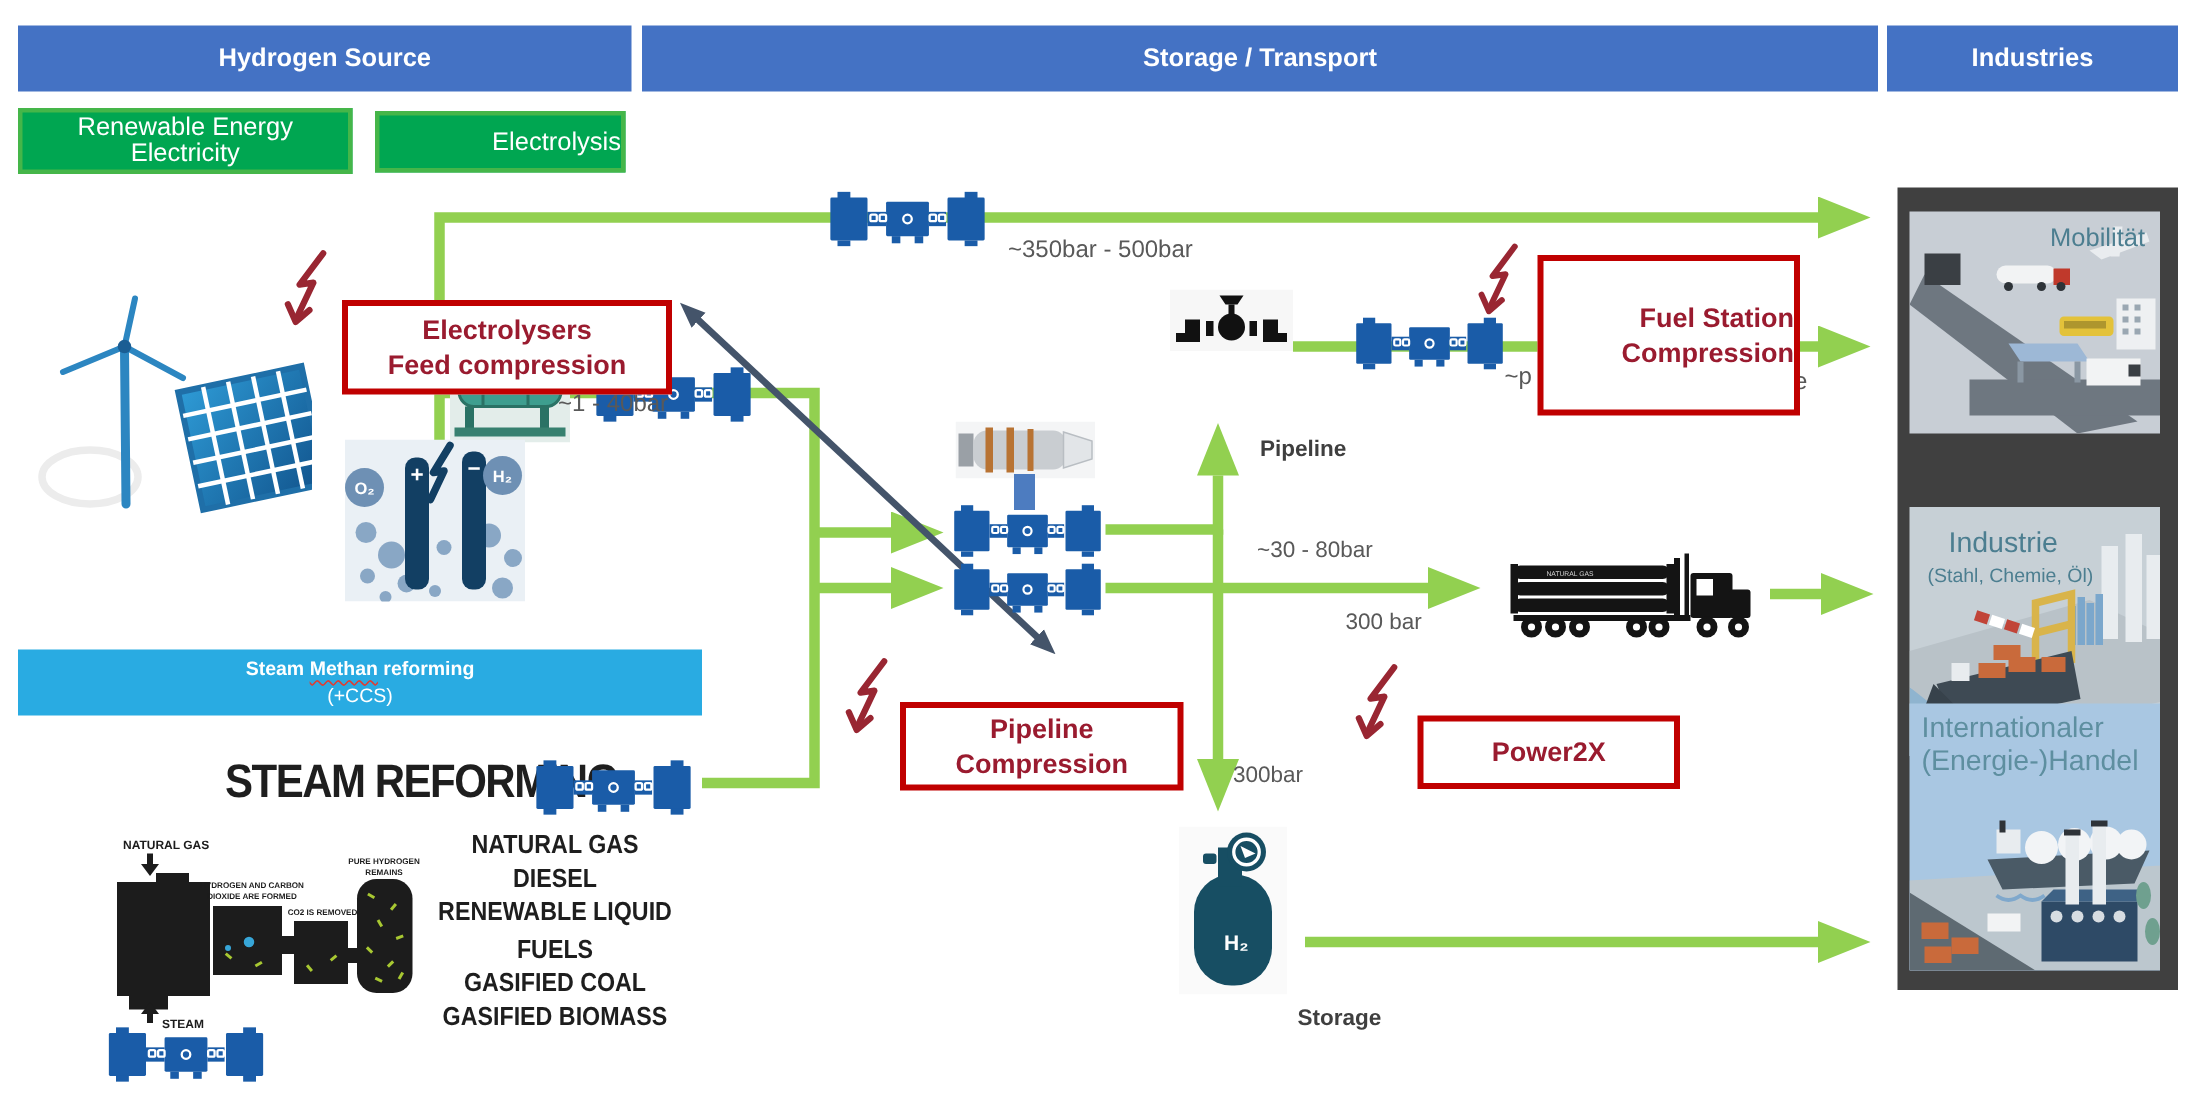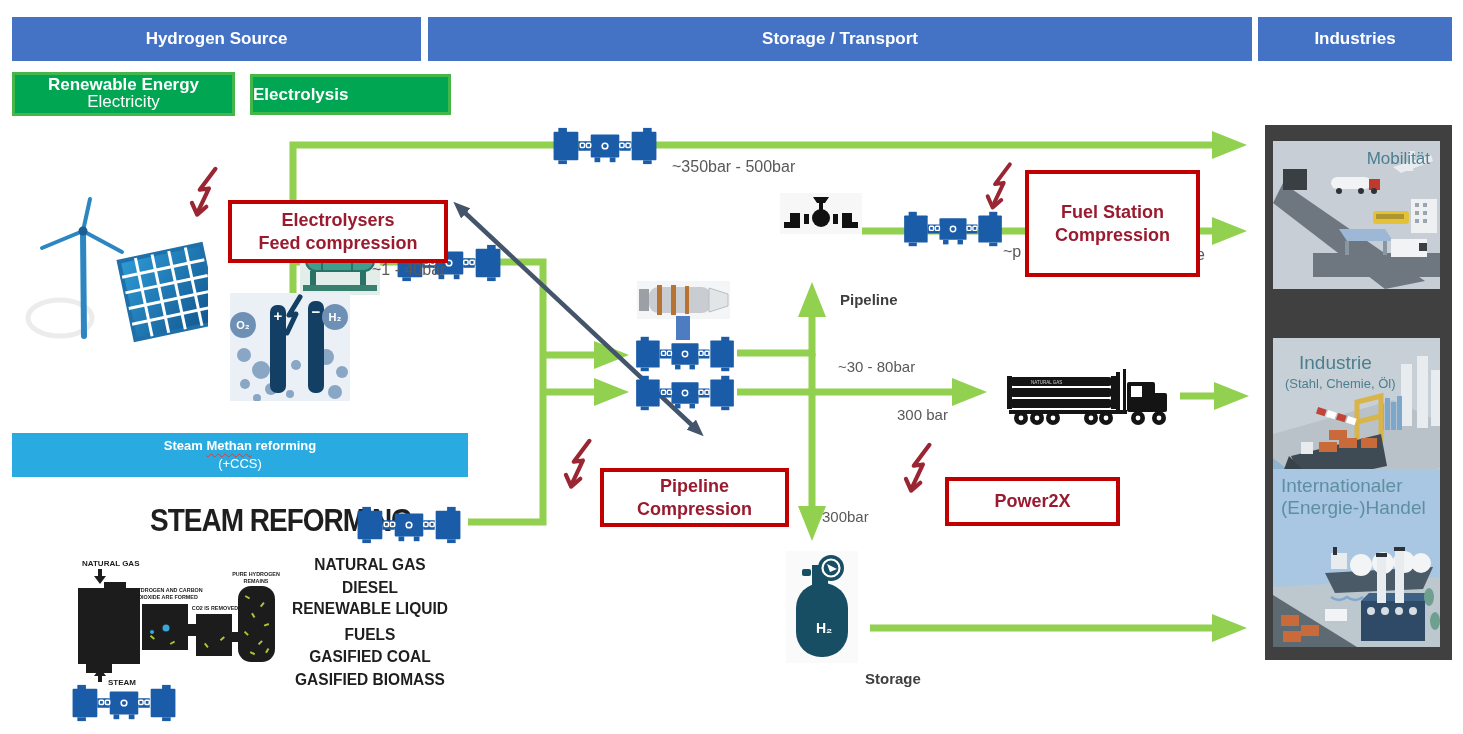--- a/index.html
+++ b/index.html
@@ -1,20 +1,20 @@
 <!DOCTYPE html>
 <html><head>
 <meta charset="utf-8">
 <style>
   html,body{margin:0;padding:0;background:#fff;font-family:"Liberation Sans",sans-serif;}
   #stage{position:relative;width:1463px;height:734px;background:#fff;overflow:hidden;}
   .abs{position:absolute;}
   .hdr{background:#4472C4;color:#fff;font-weight:bold;font-size:17px;display:flex;align-items:center;justify-content:center;}
   .gbox{background:#00A651;border:3px solid #45B649;color:#fff;text-align:center;box-sizing:border-box;}
-  .gbox .t1{font-weight:bold;font-size:17px;line-height:20px;}
+  .gbox .t1{font-weight:normal;font-size:17px;line-height:20px;}
   .gbox .t2{font-size:17px;line-height:14px;}
   .cyanbar{background:#29ABE2;color:#fff;text-align:center;box-sizing:border-box;}
   .cyanbar .t1{font-weight:bold;font-size:13px;line-height:20px;padding-top:3px;}
   .cyanbar .t2{font-size:13px;line-height:15px;}
   .wavy{text-decoration:underline;text-decoration-style:wavy;text-decoration-color:#E03C31;text-decoration-thickness:1px;text-underline-offset:3px;}
   .rbox{background:#fff;border:4px solid #C00000;color:#9A1B2F;font-weight:bold;font-size:18px;text-align:center;display:flex;flex-direction:column;justify-content:center;box-sizing:border-box;line-height:23px;z-index:4;margin-top:37px;}
   .lbl{color:#595959;font-size:15px;white-space:nowrap;z-index:3;margin-top:40px;}
   .lblb{color:#3F3F3F;font-weight:bold;font-size:15px;white-space:nowrap;z-index:3;}
   .panel{background:#404040;z-index:2;}
   .card{position:absolute;left:8px;width:167px;overflow:hidden;}
@@ -88,34 +88,34 @@
       <span>Storage / Transport</span>
     </div>
   <div class="abs hdr" style="left:1258px;top:17px;width:194px;height:44px;">
       <span>Industries</span>
     </div>
 
   <div class="abs gbox z2" style="left:12px;top:72px;width:223px;height:44px;">
     <div class="t1">Renewable Energy</div>
     <div class="t2">Electricity</div>
   </div>
-  <div class="abs gbox z2" style="left:250px;top:74px;width:201px;height:41px;display:flex;align-items:center;justify-content:flex-start;">
+  <div class="abs gbox z2" style="left:250px;top:74px;width:167px;height:41px;display:flex;align-items:center;justify-content:flex-end;">
     <div class="t1">Electrolysis</div>
   </div>
 
   <div class="abs cyanbar z2" style="left:12px;top:433px;width:456px;height:44px;">
     <div class="t1"><span>Steam </span><span class="wavy">Methan</span><span> reforming</span></div>
     <div class="t2">(+CCS)</div>
   </div>
 
   <div class="abs rbox" style="left:228px;top:163px;width:220px;height:63px;">
     <div>Electrolysers</div>
     <div>Feed compression</div>
   </div>
-  <div class="abs rbox" style="left:1025px;top:133px;width:175px;height:107px;">
+  <div class="abs rbox" style="left:1025px;top:133px;width:175px;height:107px;text-align:right;">
     <div>Fuel Station</div>
     <div>Compression</div>
   </div>
   <div class="abs rbox" style="left:600px;top:431px;width:189px;height:59px;">
     <div>Pipeline</div>
     <div>Compression</div>
   </div>
   <div class="abs rbox" style="left:945px;top:440px;width:175px;height:49px;">
     <div>Power2X</div>
   </div>

